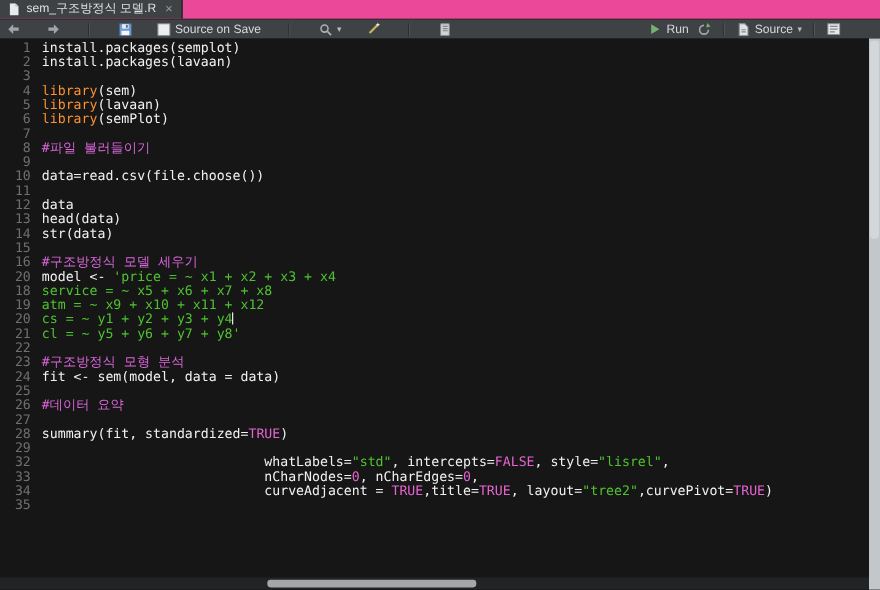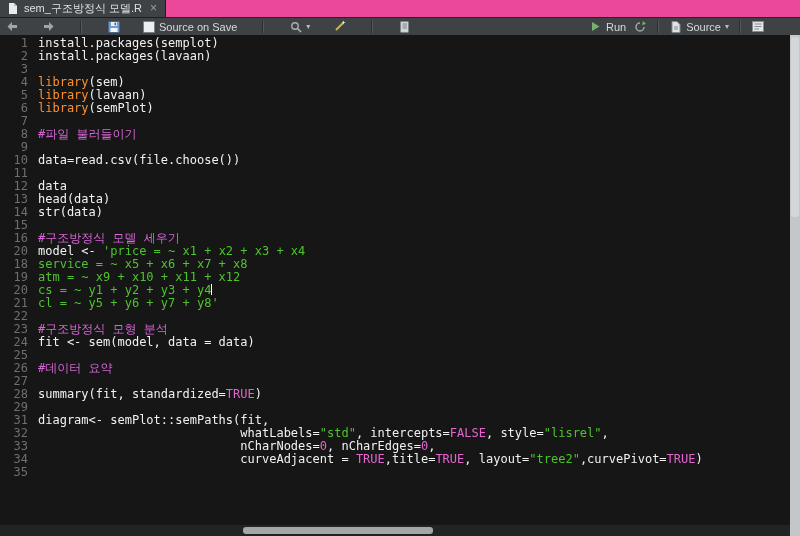--- a/index.html
+++ b/index.html
@@ -284,24 +284,20 @@
         </div>
         <div class="line">
           <span class="ln">28</span>
           <span class="src"><span class="tok-p">summary(fit, standardized=</span><span class="tok-b">TRUE</span><span class="tok-p">)</span></span>
         </div>
         <div class="line">
           <span class="ln">29</span>
           <span class="src"></span>
         </div>
         <div class="line">
-          <span class="ln">31</span>
-          <span class="src"><span class="tok-p">diagram&lt;- semPlot::semPaths(fit,</span></span>
-        </div>
-        <div class="line">
           <span class="ln">32</span>
           <span class="src"><span class="tok-p">                            whatLabels=</span><span class="tok-s">"std"</span><span class="tok-p">, intercepts=</span><span class="tok-b">FALSE</span><span class="tok-p">, style=</span><span class="tok-s">"lisrel"</span><span class="tok-p">,</span></span>
         </div>
         <div class="line">
           <span class="ln">33</span>
           <span class="src"><span class="tok-p">                            nCharNodes=</span><span class="tok-n">0</span><span class="tok-p">, nCharEdges=</span><span class="tok-n">0</span><span class="tok-p">,</span></span>
         </div>
         <div class="line">
           <span class="ln">34</span>
           <span class="src"><span class="tok-p">                            curveAdjacent = </span><span class="tok-b">TRUE</span><span class="tok-p">,title=</span><span class="tok-b">TRUE</span><span class="tok-p">, layout=</span><span class="tok-s">"tree2"</span><span class="tok-p">,curvePivot=</span><span class="tok-b">TRUE</span><span class="tok-p">)</span></span>

